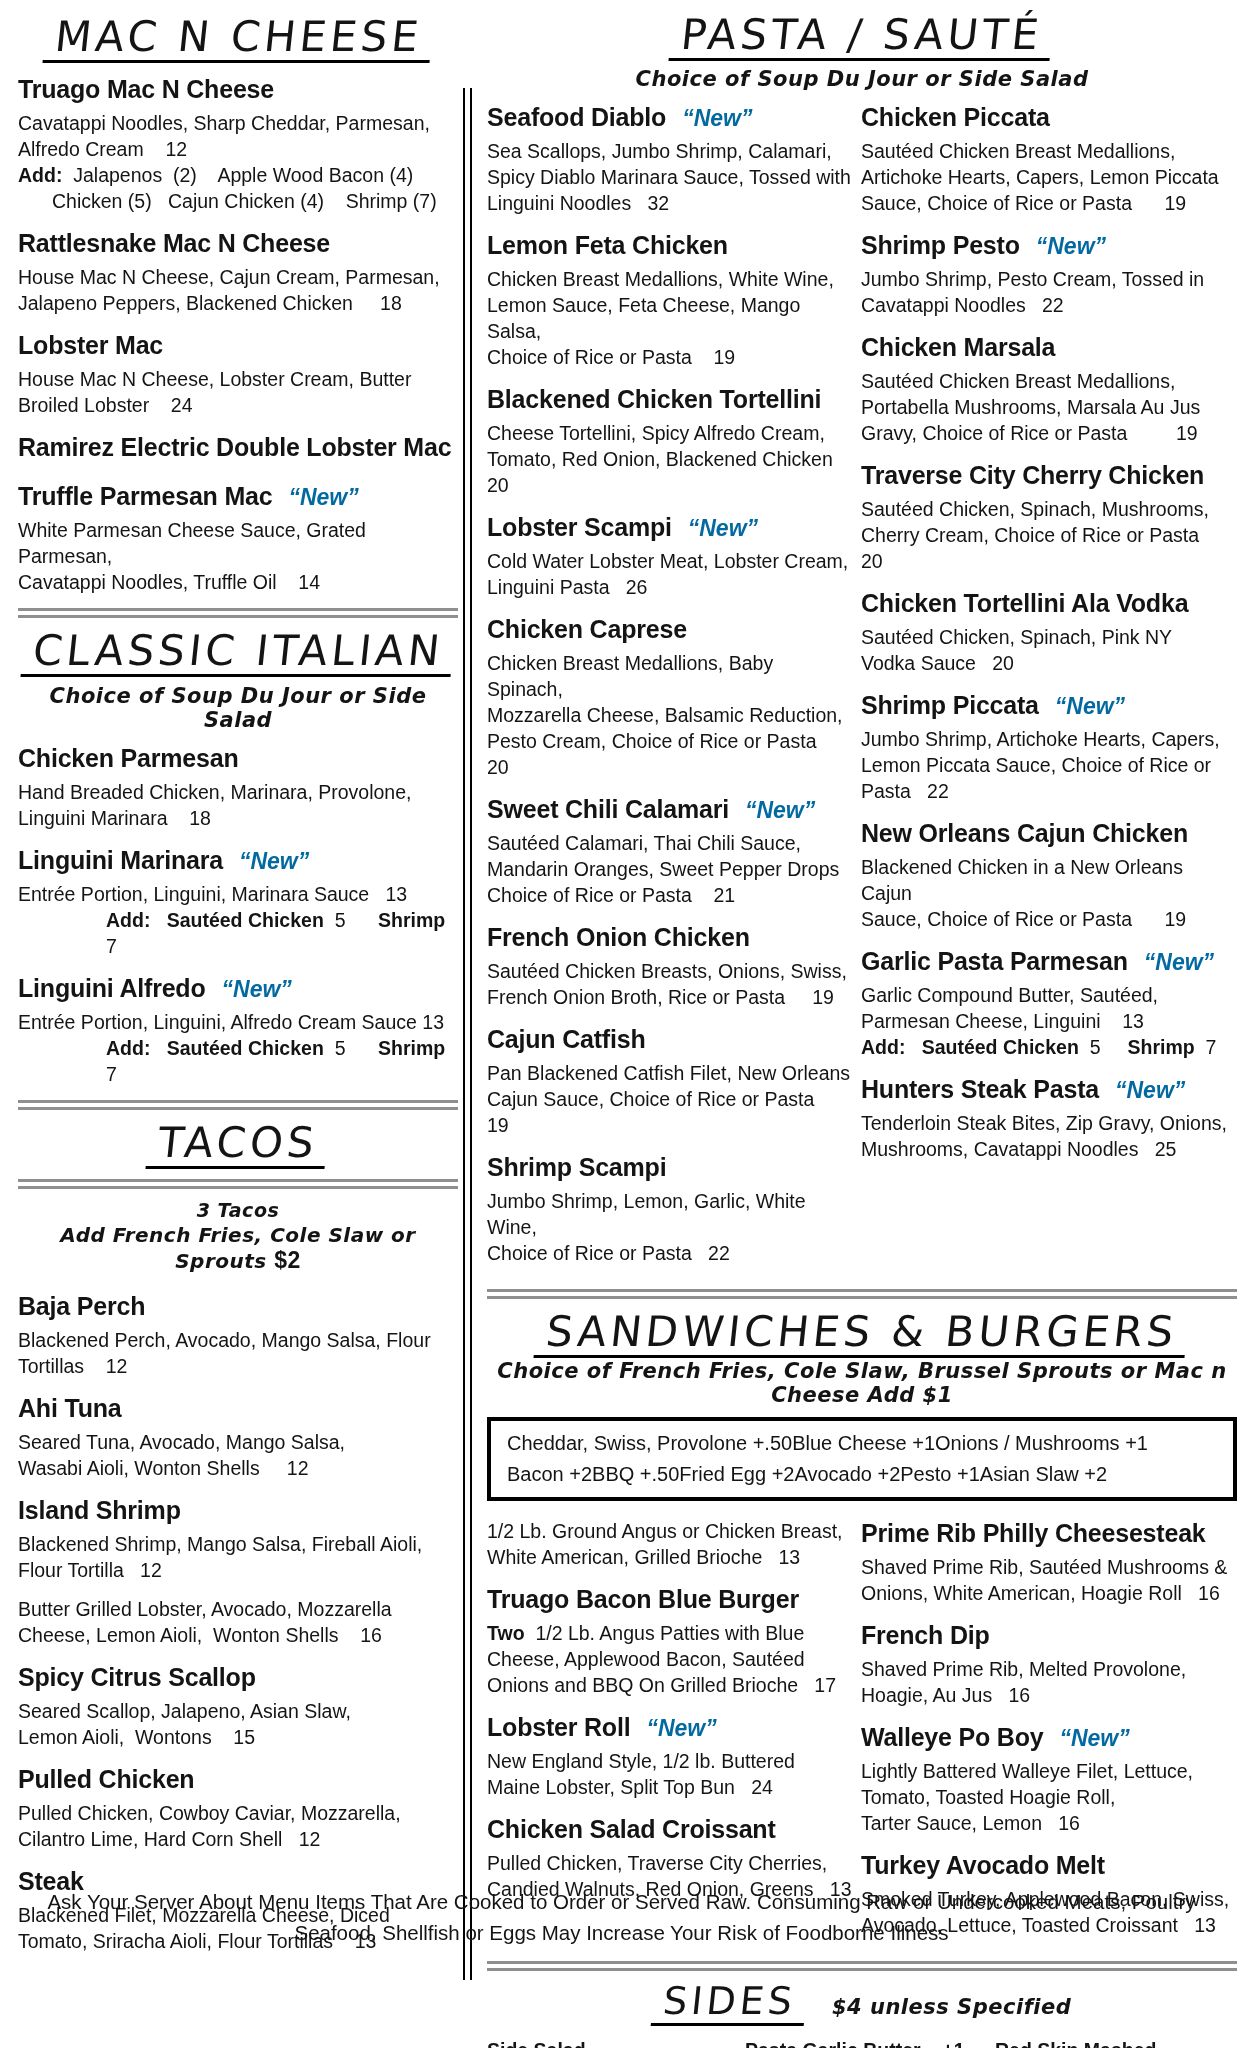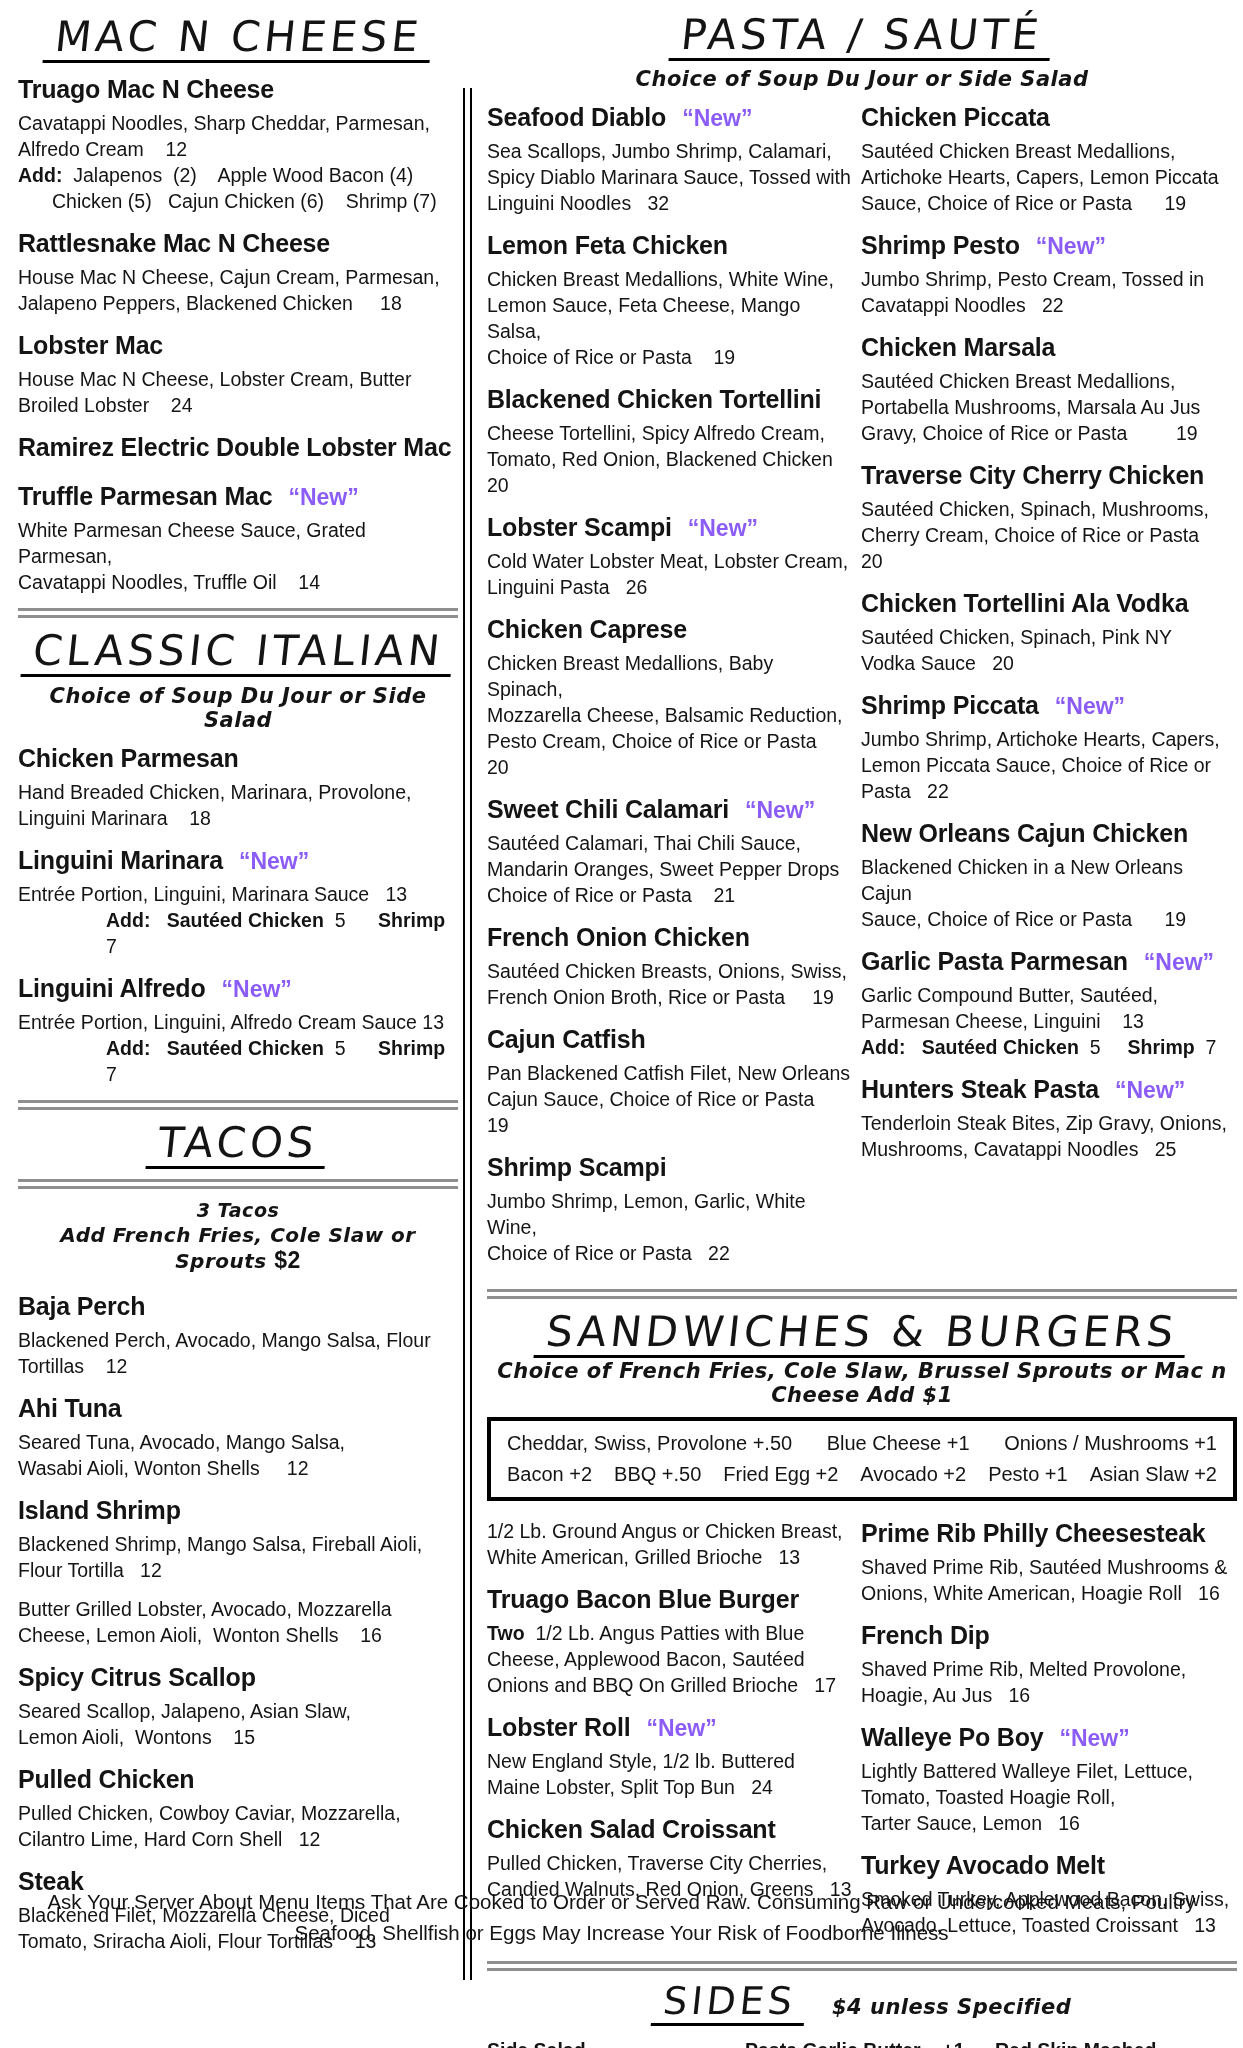--- a/index.html
+++ b/index.html
@@ -13,34 +13,34 @@
   .section-title{display:inline-block;font-family:"DejaVu Sans",sans-serif;
       font-size:42px;line-height:1.08;letter-spacing:4px;font-weight:400;
       transform:skewX(-6deg);border-bottom:3px solid #000;padding:0 10px 1px;}
   .hand{font-family:"DejaVu Sans",sans-serif;font-style:italic;font-weight:600;
         font-size:21px;letter-spacing:0.5px;}
   .subtitle{text-align:center;margin:-4px 0 10px;}
   .grule{height:4px;border-top:3px solid #8f8f8f;border-bottom:3px solid #8f8f8f;margin:10px 0;}
   .menu-item{margin-bottom:13px;}
   .item-head{line-height:32px;white-space:nowrap;}
   .item-name{font-size:25px;font-weight:700;letter-spacing:-0.2px;}
-  .new-tag{color:#8b5cf6;font-weight:700;font-size:23px;margin-left:16px;}
+  .new-tag{color:#0369a1;font-weight:700;font-size:23px;margin-left:16px;font-style:italic;}
   .desc{font-size:19.5px;line-height:26px;white-space:pre-wrap;margin-top:1px;}
   .add-line{font-size:19.5px;line-height:26px;white-space:pre-wrap;}
   .b{font-weight:700;}
   .indent{padding-left:34px;}
   .indent-lg{padding-left:88px;}
   .pasta-cols,.sand-cols{display:flex;}
   .pcol1{width:366px;margin-right:8px;flex:none;}
   .pcol2{flex:1;}
   .tac-sub{ text-align:center;font-size:19px;margin:2px 0 0;}
   .tac-add{text-align:center;font-size:20px;margin:2px 0 16px;}
   .tac-add .b{font-family:"Liberation Sans",sans-serif;font-style:normal;font-size:23px;}
   .modbox{border:4px solid #000;padding:7px 16px;margin:8px 0 16px;}
-  .modline{display:flex;justify-content:space-between;font-size:20px;line-height:31px;}
+  .modline{display:flex;justify-content:flex-start;font-size:20px;line-height:31px;}
   .sides-head{text-align:center;margin:8px 0 10px;}
   .sides-head .section-title{font-size:38px;}
   .sides-note{margin-left:22px;}
   .sides-grid{display:flex;}
   .scol1{width:258px;flex:none;}
   .scol2{width:250px;flex:none;}
   .scol3{flex:1;}
   .side-entry{font-size:19.5px;font-weight:700;line-height:29.5px;white-space:pre-wrap;}
   .footer{position:absolute;left:0;top:1886px;width:100%;text-align:center;
           font-size:20.5px;line-height:31px;}
@@ -54,21 +54,21 @@
   <section>
     <div class="title-row">
       <span class="section-title">MAC N CHEESE</span>
     </div>
     <div>
         <div class="menu-item">
           <div class="item-head"><span class="item-name">Truago Mac N Cheese</span></div>
           <div class="desc">Cavatappi Noodles, Sharp Cheddar, Parmesan,
 Alfredo Cream    12</div>
           <div class="add-line"><span class="b">Add:  </span><span>Jalapenos  (2)    Apple Wood Bacon (4)</span></div>
-          <div class="add-line indent"><span>Chicken (5)   Cajun Chicken (6)    Shrimp (7)</span></div>
+          <div class="add-line indent"><span>Chicken (5)   Cajun Chicken (4)    Shrimp (7)</span></div>
         </div>
         <div class="menu-item">
           <div class="item-head"><span class="item-name">Rattlesnake Mac N Cheese</span></div>
           <div class="desc">House Mac N Cheese, Cajun Cream, Parmesan,
 Jalapeno Peppers, Blackened Chicken     18</div>
         </div>
         <div class="menu-item">
           <div class="item-head"><span class="item-name">Lobster Mac</span></div>
           <div class="desc">House Mac N Cheese, Lobster Cream, Butter
 Broiled Lobster    24</div>

